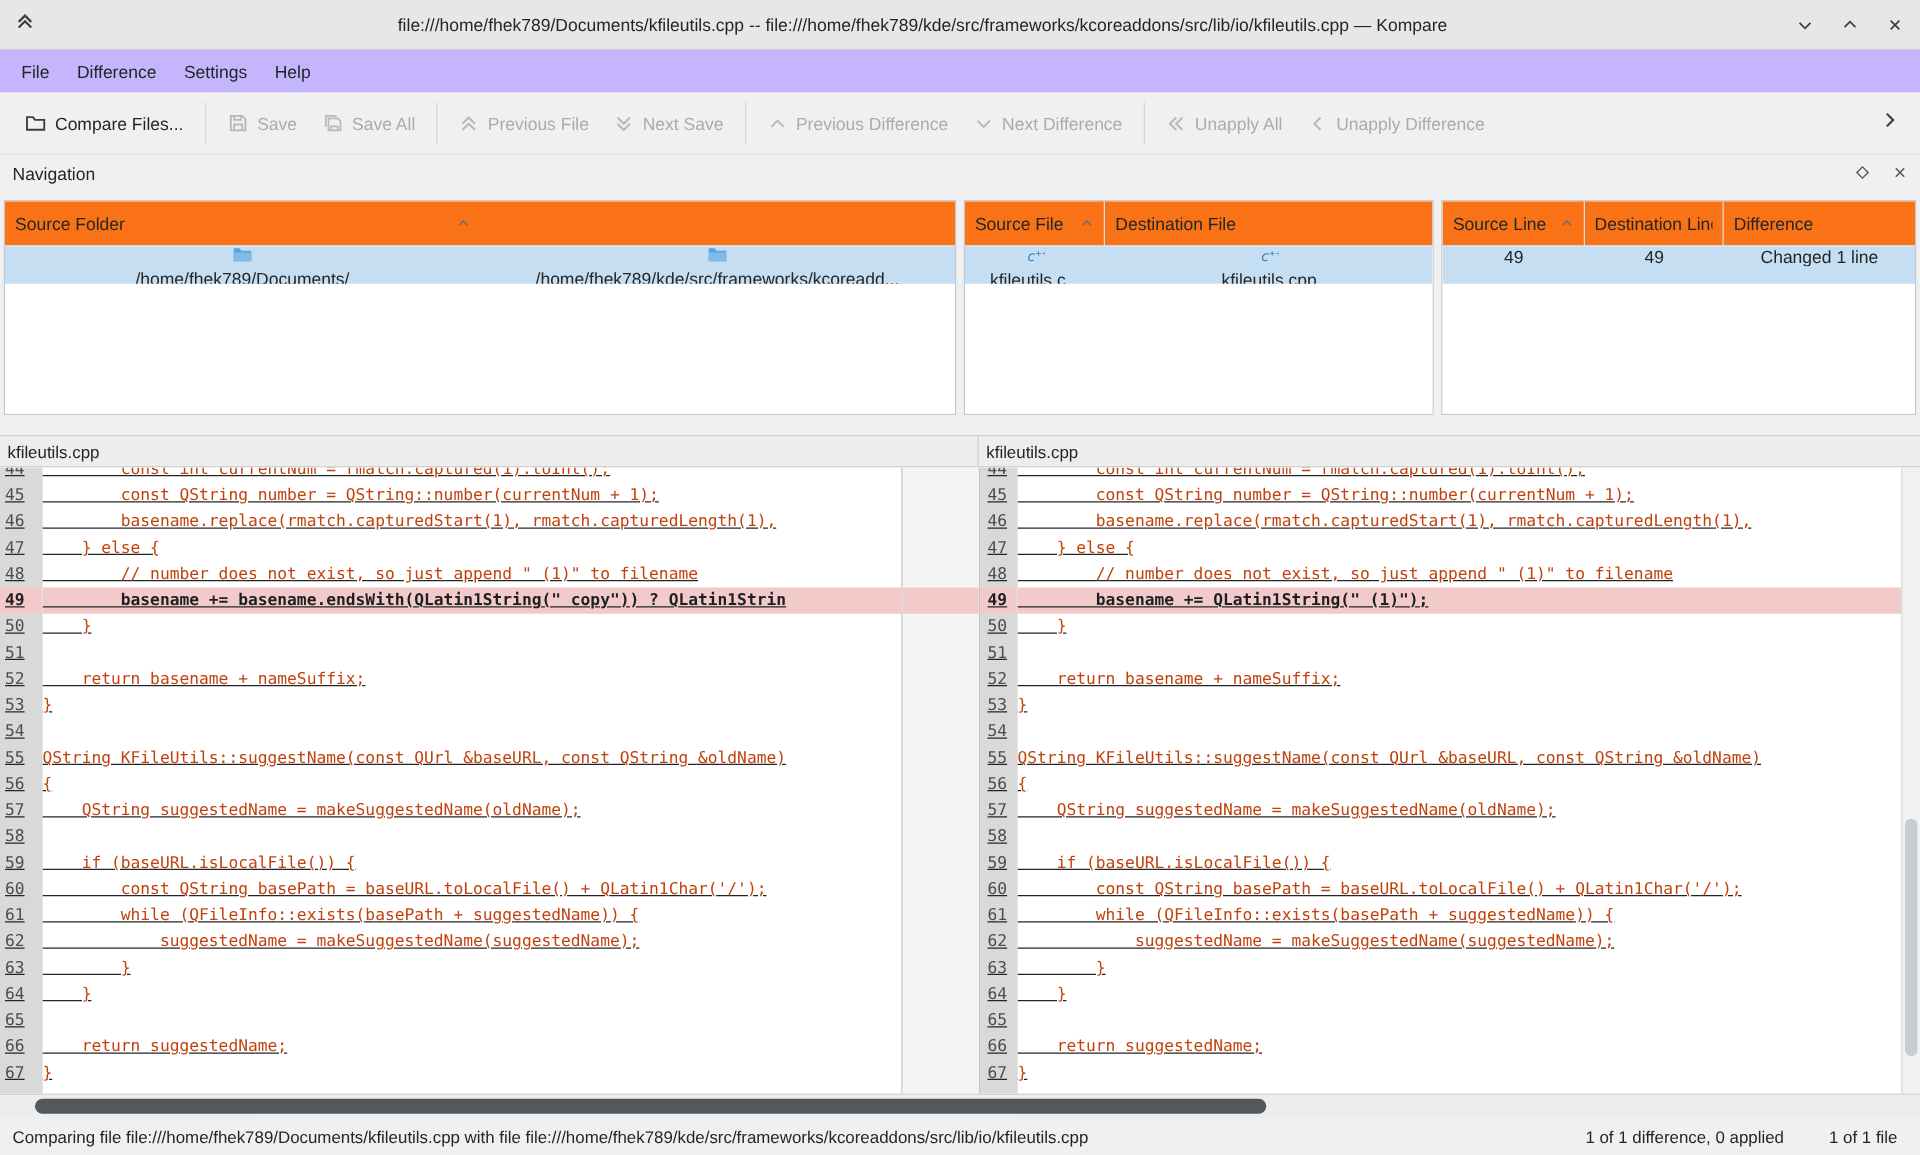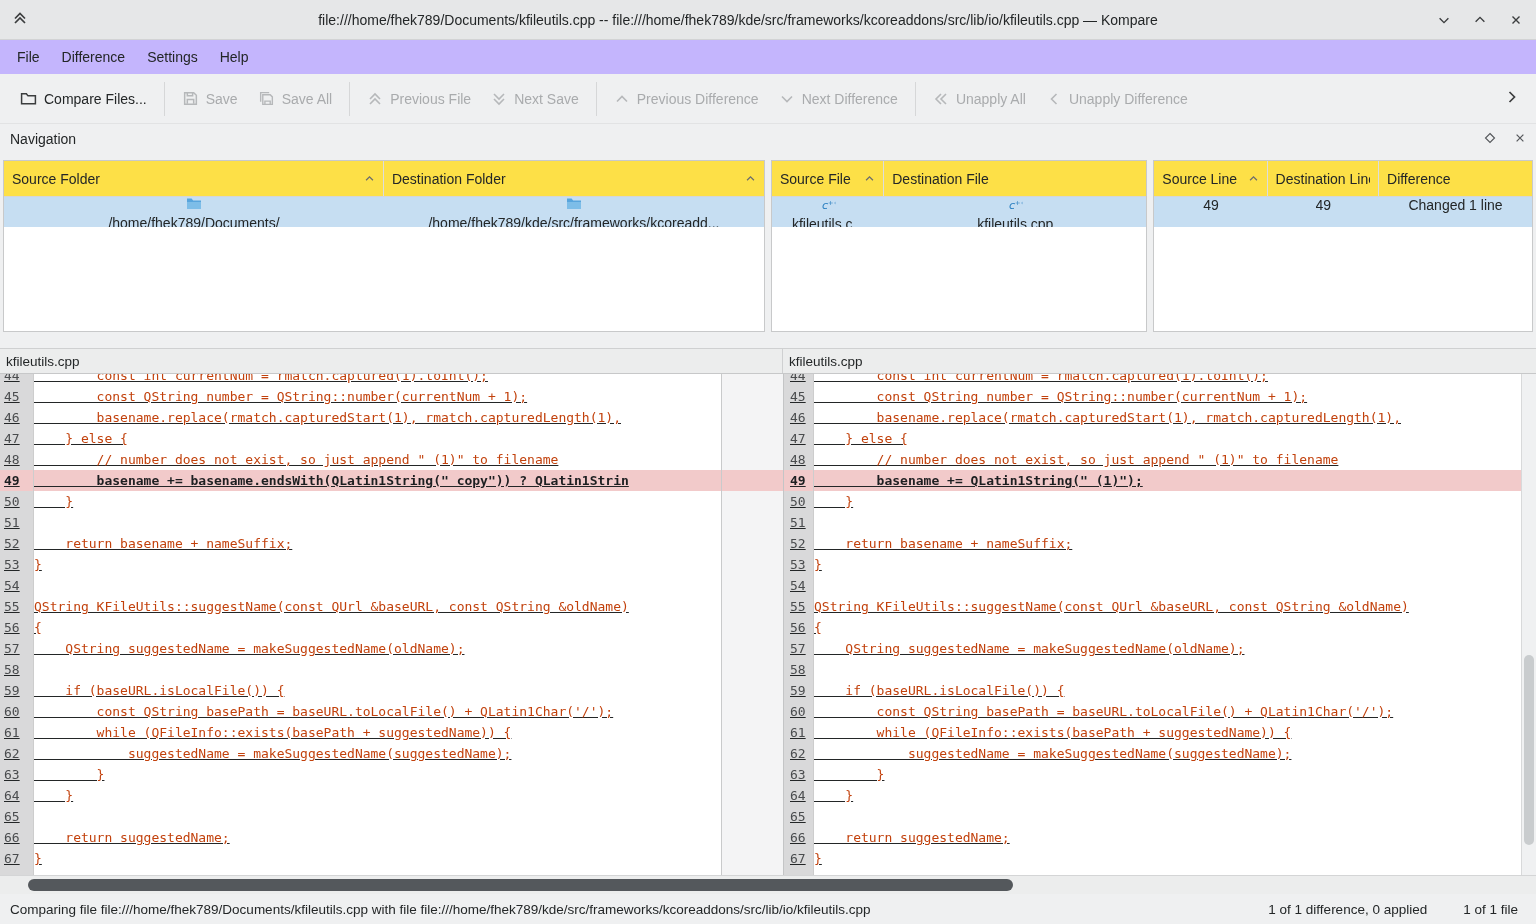--- a/index.html
+++ b/index.html
@@ -36,21 +36,21 @@
   .icon-enabled { stroke:#3b3d3e; }
   .icon-disabled { stroke:#b6b8ba; }
   .tsep { width:1px; height:34px; background:#d6d7d8; margin:0 7px; flex:0 0 1px; }
   .toolbar-overflow { margin-left:auto; padding:6px; }
 
   
   .dock-titlebar { height:30px; flex:0 0 30px; display:flex; align-items:center; padding:0 10px; font-size:14px; }
   .dock-btns { margin-left:auto; display:flex; gap:18px; align-items:center; }
   .nav-panels { display:flex; gap:6px; padding:6px 3px 10px 3px; height:188px; flex:0 0 188px; }
   .nav-panel { background:#ffffff; border:1px solid #c8c9ca; display:flex; flex-direction:column; overflow:hidden; }
-  .nav-header { display:flex; background:#fde047; border-bottom:1px solid #d5d6d7; height:36px; flex:0 0 36px; }
+  .nav-header { display:flex; background:#f97316; border-bottom:1px solid #d5d6d7; height:36px; flex:0 0 36px; }
   .nav-hcell { display:flex; align-items:center; justify-content:space-between; gap:4px; padding:0 8px; font-size:14px; border-right:1px solid #dcdddd; overflow:hidden; white-space:nowrap; }
   .nav-hcell:last-child { border-right:none; }
   .nav-hcell .hlabel { overflow:hidden; white-space:nowrap; }
   .nav-body { flex:1; background:#ffffff; }
   .nav-row { display:flex; height:30px; align-items:stretch; }
   .nav-row.selected { background:#c6def2; }
   .nav-cell { display:flex; align-items:center; gap:6px; padding:0 7px; font-size:14px; overflow:hidden; white-space:nowrap;flex-direction:column; }
   .nav-cell span { overflow:hidden; white-space:nowrap; }
 
   
@@ -230,28 +230,20 @@
       </span>
     </span>
   </div>
 
   <div class="nav-panels">
 
     <div class="nav-panel" style="flex:0 0 49.8%;">
       <div class="nav-header">
         <div class="nav-hcell" style="width:50%;">
           <span class="hlabel">Source Folder</span>
-          <span>
-            <svg width="11" height="11" viewBox="0 0 16 16" fill="none" stroke="#6a6c6e" stroke-width="1.8">
-                <path d="M3 10.5 L8 5.5 L13 10.5"></path>
-              </svg>
-          </span>
-        </div>
-        <div class="nav-hcell" style="flex:1;">
-          <span class="hlabel">Destination Folder</span>
           <span>
             <svg width="11" height="11" viewBox="0 0 16 16" fill="none" stroke="#6a6c6e" stroke-width="1.8">
                 <path d="M3 10.5 L8 5.5 L13 10.5"></path>
               </svg>
           </span>
         </div>
       </div>
       <div class="nav-body">
         <div class="nav-row selected">
           <div class="nav-cell" style="width:50%;">

